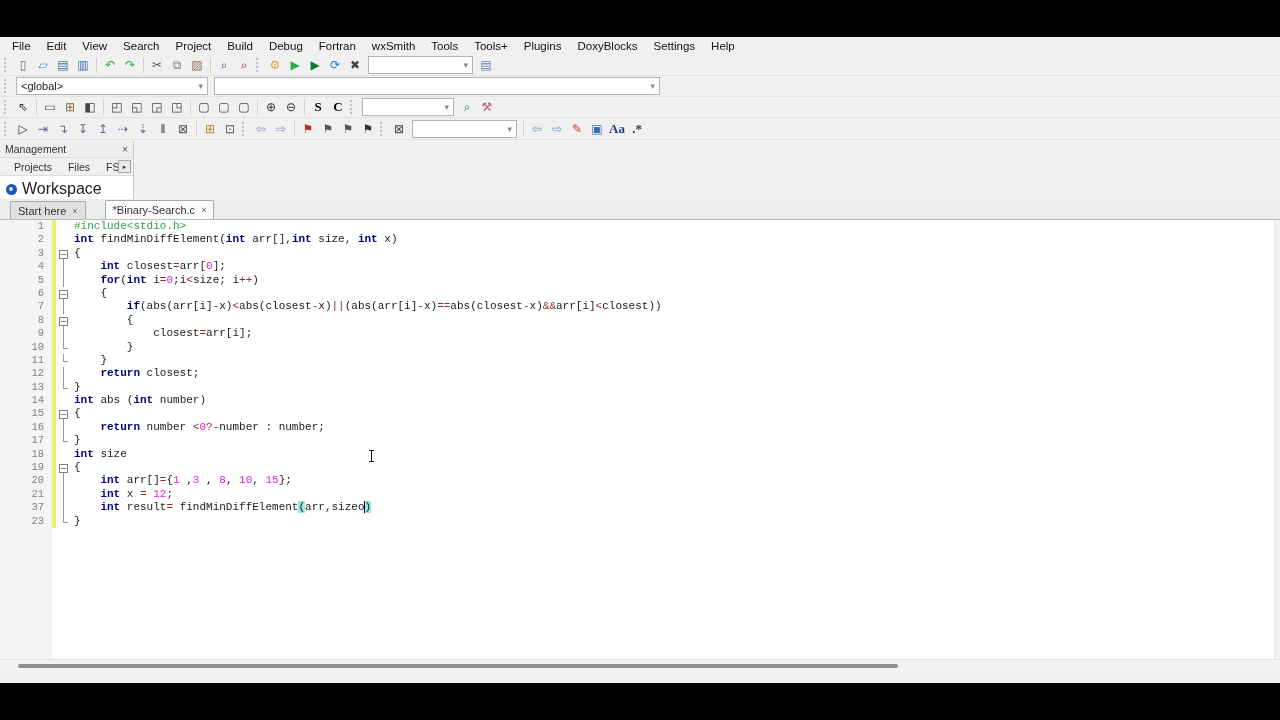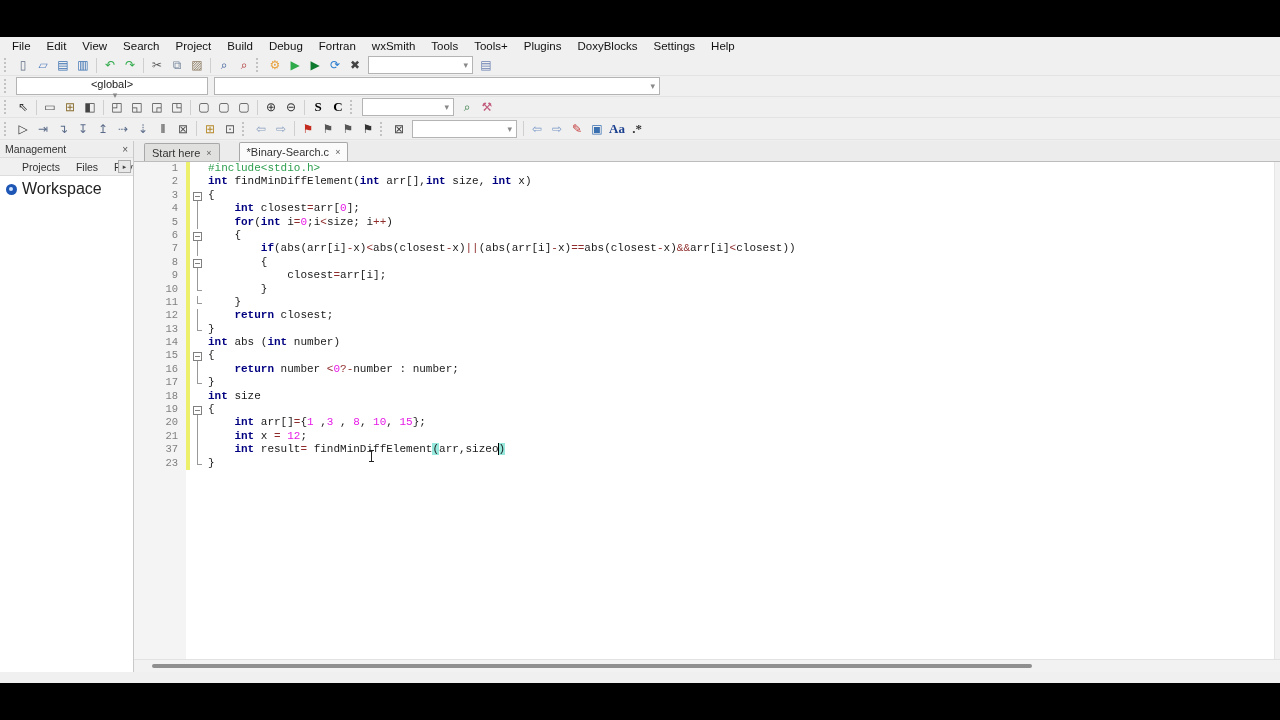--- a/index.html
+++ b/index.html
@@ -17,26 +17,26 @@
   .grip{width:3px;height:14px;border-left:2px dotted #c2c2c2;margin:0 4px 0 2px;}
   .sep{width:1px;height:15px;background:#cfcfcf;margin:0 3px;}
   .ic{width:18px;height:17px;display:inline-flex;align-items:center;justify-content:center;
       font-size:12px;margin:0 1px;border-radius:2px;}
   .ic.txt{font-family:"Liberation Serif",serif;font-weight:bold;font-size:13px;}
   .combo{display:inline-flex;align-items:center;justify-content:space-between;background:#fff;
          border:1px solid #b4b4b4;height:16px;margin:0 3px;padding:0 4px;font-size:11px;color:#222;}
   .combo .arr{color:#888;font-size:9px;margin-left:6px;}
 
   
-  .main{position:absolute;top:104px;left:0;right:0;bottom:11px;display:flex;background:#f0f0f0;}
+  .main{position:absolute;top:104px;left:0;right:0;bottom:11px;display:flex;background:#f0f0f0;flex-direction:column;}
   .mgmt{width:133px;background:#f0f0f0;border-right:1px solid #c9c9c9;display:flex;flex-direction:column;}
   .mhdr{height:14px;display:flex;align-items:center;justify-content:space-between;
         padding:1px 5px;font-size:10.5px;color:#333;background:#eee;border-bottom:1px solid #ddd;}
   .mclose{color:#555;font-size:10px;cursor:default;}
-  .mtabs{height:17px;display:flex;align-items:flex-end;font-size:10.5px;color:#333;padding-left:14px;position:relative;}
+  .mtabs{height:17px;display:flex;align-items:flex-end;font-size:10.5px;color:#333;padding-left:6px;position:relative;}
   .mtab{padding:2px 8px;}
   .mtab-scroll{position:absolute;right:2px;top:2px;width:11px;height:11px;border:1px solid #aaa;
                background:#e8e8e8;font-size:7px;display:flex;align-items:center;justify-content:center;color:#444;}
   .mbody{flex:1;background:#fff;border-top:1px solid #ddd;padding-top:3px;}
   .tree-item{display:flex;align-items:center;gap:5px;font-size:16px;padding:1px 4px 1px 6px;color:#222;}
   .ws-icon{width:11px;height:11px;border-radius:50%;background:#1d56b5;position:relative;flex:0 0 auto;}
   .ws-icon::after{content:"";position:absolute;left:3px;top:3px;width:4px;height:4px;border-radius:50%;background:#cfe2ff;}
 
   .editor{flex:1;display:flex;flex-direction:column;position:relative;background:#fff;}
   .tabbar{height:20px;background:#ececec;display:flex;align-items:flex-end;padding-left:10px;gap:19px;
@@ -128,21 +128,21 @@
         <span class="ic" style="color: rgb(47, 127, 208);">⟳</span>
         <span class="ic" style="color: rgb(68, 68, 68);">✖</span>
         <div class="combo" style="width: 95px;">
           <span></span>
           <span class="arr">▾</span>
         </div>
         <span class="ic" style="color: rgb(106, 127, 176);">▤</span>
       </div>
     <div class="tb tb2">
         <div class="grip"></div>
-        <div class="combo" style="width: 182px; flex-direction: column;">
+        <div class="combo" style="width: 182px;">
           <span>&lt;global&gt;</span>
           <span class="arr">▾</span>
         </div>
         <div class="combo" style="width: 436px;">
           <span></span>
           <span class="arr">▾</span>
         </div>
       </div>
     <div class="tb tb3">
         <div class="grip"></div>

